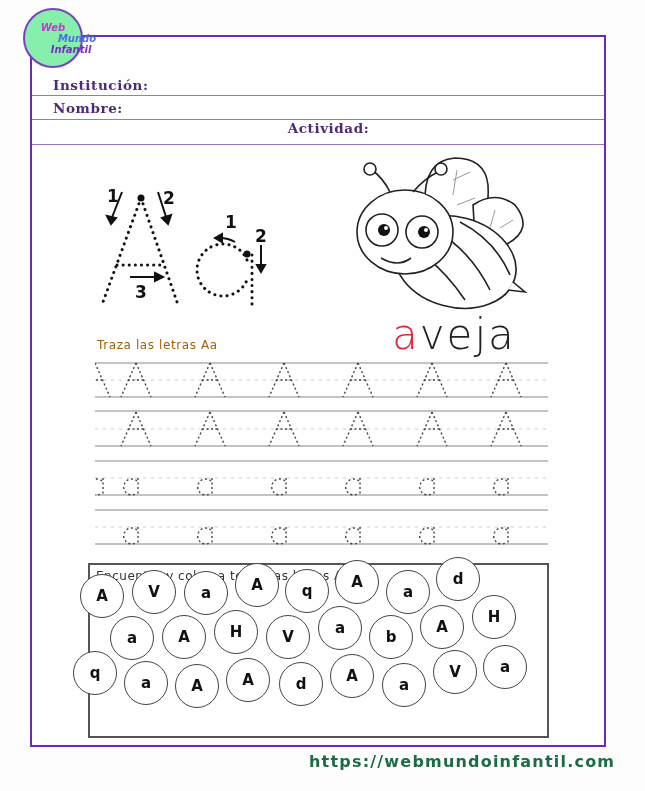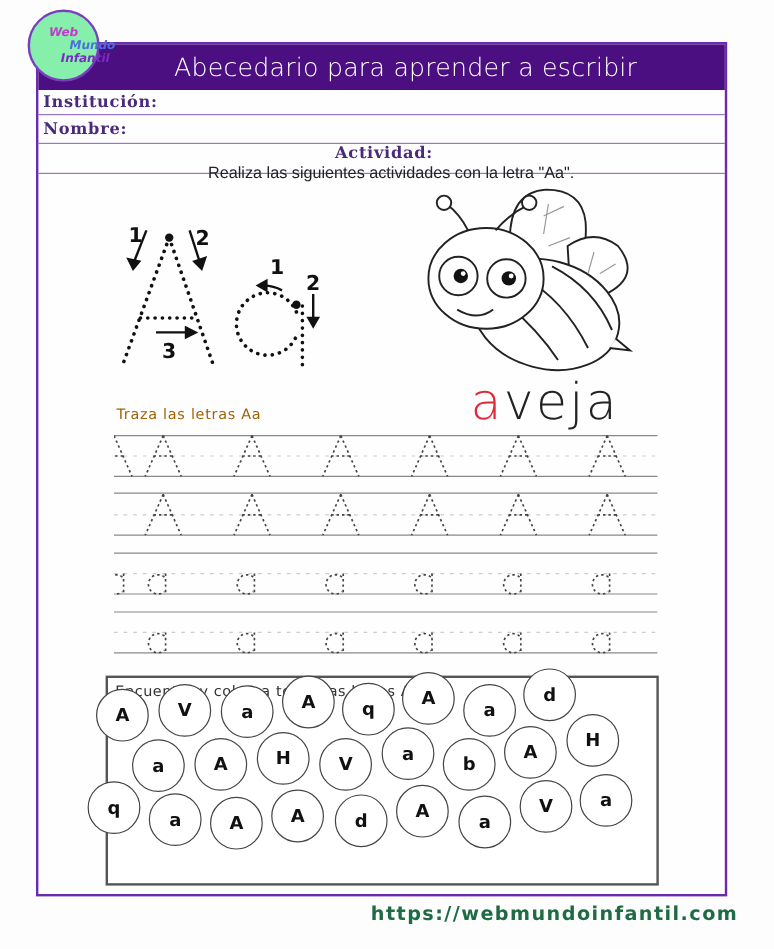--- a/index.html
+++ b/index.html
@@ -9,21 +9,21 @@
   .frame { position: absolute; left: 30px; top: 35px; width: 576px; height: 712px;
            border: 2px solid #6a2bb0; background: #fefefe; }
 
   .header-bar { position: absolute; left: 0; top: 0; width: 100%; height: 38px;
                 background: #4b0f82; color: #fff; text-align: center;
                 font-family: "DejaVu Sans", sans-serif; font-size: 21px; line-height: 38px;
                 letter-spacing: 0.2px; font-weight: 300; padding-left: 40px; }
 
   .field-row { position: absolute; left: 0; width: 100%; border-bottom: 1.5px solid #9a75c9;
                font-family: "DejaVu Serif", serif; font-weight: bold; font-size: 13.5px;
-               color: #4b2a7a; padding-left: 4px; display: flex; align-items: center; letter-spacing: 0.6px; }
+               color: #4b2a7a; padding-left: 21px; display: flex; align-items: center; letter-spacing: 0.6px; }
   .field-row .value { font-family: "Liberation Sans", sans-serif; font-weight: normal; color: #222;
                       font-size: 13.5px; letter-spacing: 0; margin-left: 12px; }
 
   .logo { position: absolute; left: 23px; top: 8px; width: 60px; height: 60px; border-radius: 50%;
           background: #86efac; border: 2px solid #7a3fc0; display: flex; flex-direction: column;
           align-items: center; justify-content: center; z-index: 3; }
   .logo span { font-family: "DejaVu Sans", sans-serif; font-weight: bold; font-size: 10px; line-height: 11px;
                font-style: italic; }
   .logo .l1 { color: #c03acb; }
   .logo .l2 { color: #4c6fe0; margin-left: 48px; }
@@ -45,33 +45,31 @@
             background: #fff; display: flex; align-items: center; justify-content: center;
             font-family: "DejaVu Sans", sans-serif; font-weight: bold; font-size: 15px; color: #111; cursor: pointer; }
 
   .footer-url { position: absolute; left: 309px; top: 752px; font-family: "DejaVu Sans", sans-serif;
                 font-size: 16px; color: #1f6b45; letter-spacing: 1.2px; font-weight: bold; }
 </style>
 </head>
 <body>
 
 <div class="frame">
-  <div class="header-bar">Abecedario para aprender a escribir</div>
 
   <div class="field-row" style="top:38px;height:21px;">
     <span>Institución:</span>
     <span class="value"></span>
   </div>
   <div class="field-row" style="top:59px;height:24px;">
     <span>Nombre:</span>
     <span class="value"></span>
   </div>
   <div class="field-row" style="top:83px;height:25px;flex-direction:column;">
     <span>Actividad:</span>
-    <span class="value">Realiza las siguientes actividades con la letra "Aa".</span>
   </div>
 </div>
 
 <div class="logo">
   <span class="l1">Web</span>
   <span class="l2">Mundo</span>
   <span class="l3">Infantil</span>
 </div>
 
 <svg class="svg-abs" style="left:95px;top:180px;" width="185" height="130">

